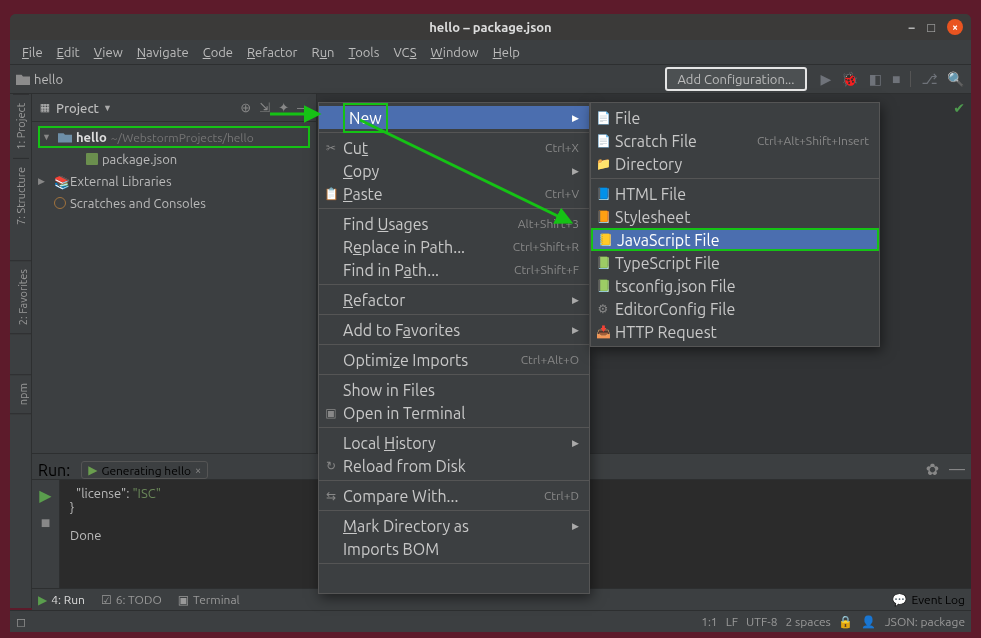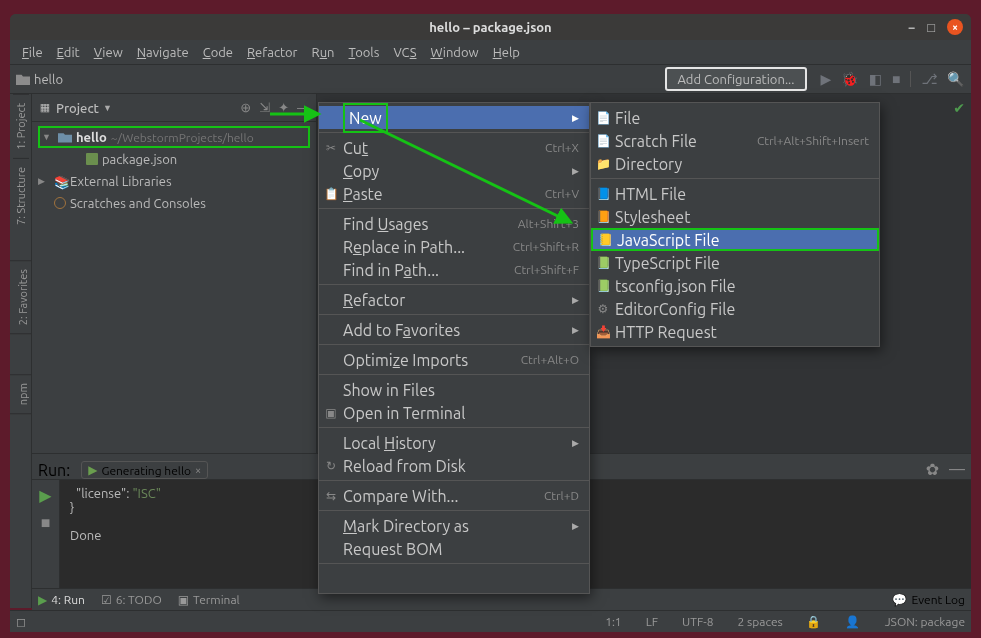--- a/index.html
+++ b/index.html
@@ -58,21 +58,21 @@
   .run-gutter { width: 28px; background: #3c3f41; border-right: 1px solid #2d2f30; display: flex; flex-direction: column; align-items: center; gap: 8px; padding-top: 6px; color: #888; }
   .run-output { flex: 1; background: #2b2b2b; padding: 6px 10px; font-family: "Monospace", monospace; font-size: 13px; color: #bbb; }
   .run-output .str { color: #6a8759; }
   
   .bottom-tabs { position: absolute; left: 32px; right: 10px; bottom: 28px; height: 22px; background: #3c3f41; border-top: 1px solid #2d2f30; display: flex; align-items: center; padding: 0 6px; gap: 16px; font-size: 12px; }
   .bottom-tabs .tab { display: flex; align-items: center; gap: 4px; color: #999; }
   .bottom-tabs .active { color: #ddd; }
   .event-log { display: flex; align-items: center; gap: 4px; }
   
   .statusbar { position: absolute; left: 10px; right: 10px; bottom: 6px; height: 22px; background: #3c3f41; border-top: 1px solid #2d2f30; display: flex; align-items: center; padding: 0 6px; font-size: 12px; color: #999; }
-  .status-right { display: flex; gap: 24px; align-items: center; text-align: center; }
+  .status-right { display: flex; gap: 8px; align-items: center; text-align: center; }
   
   .left-side-panels { position: absolute; left: 10px; top: 260px; width: 22px; display: flex; flex-direction: column; }
   
   .ctx-menu { position: absolute; background: #3c3f41; border: 1px solid #555; box-shadow: 2px 4px 12px rgba(0,0,0,0.5); z-index: 100; padding: 3px 0; }
   .ctx-item { height: 23px; display: flex; align-items: center; padding: 0 10px 0 24px; gap: 6px; position: relative; color: #c8c8c8; cursor: pointer; white-space: nowrap; }
   .ctx-item.selected { background: #4b6eaf; color: #fff; }
   .ctx-item .shortcut { margin-left: auto; color: #888; font-size: 12px; }
   .ctx-item .sub-arrow { margin-left: auto; font-size: 9px; color: #aaa; padding-left: 20px; }
   .ctx-item.selected .sub-arrow { color: #fff; }
   .ctx-sep { height: 1px; background: #555; margin: 3px 0; }
@@ -325,21 +325,21 @@
       <span>Compare With...</span>
       <span class="ctx-icon">⇆</span>
       <span class="shortcut">Ctrl+D</span>
     </div>
     <div class="ctx-sep"></div>
     <div class="ctx-item">
       <span><u>M</u>ark Directory as</span>
       <span class="sub-arrow">▶</span>
     </div>
     <div class="ctx-item">
-      <span>Request BOM</span>
+      <span>Imports BOM</span>
     </div>
     <div class="ctx-sep"></div>
     <div class="ctx-item"></div>
   </div>
 
 <div class="ctx-menu menu2" id="ctx2">
     <div class="ctx-item">
       <span class="ctx-icon">📄</span>
       <span>File</span>
     </div>

